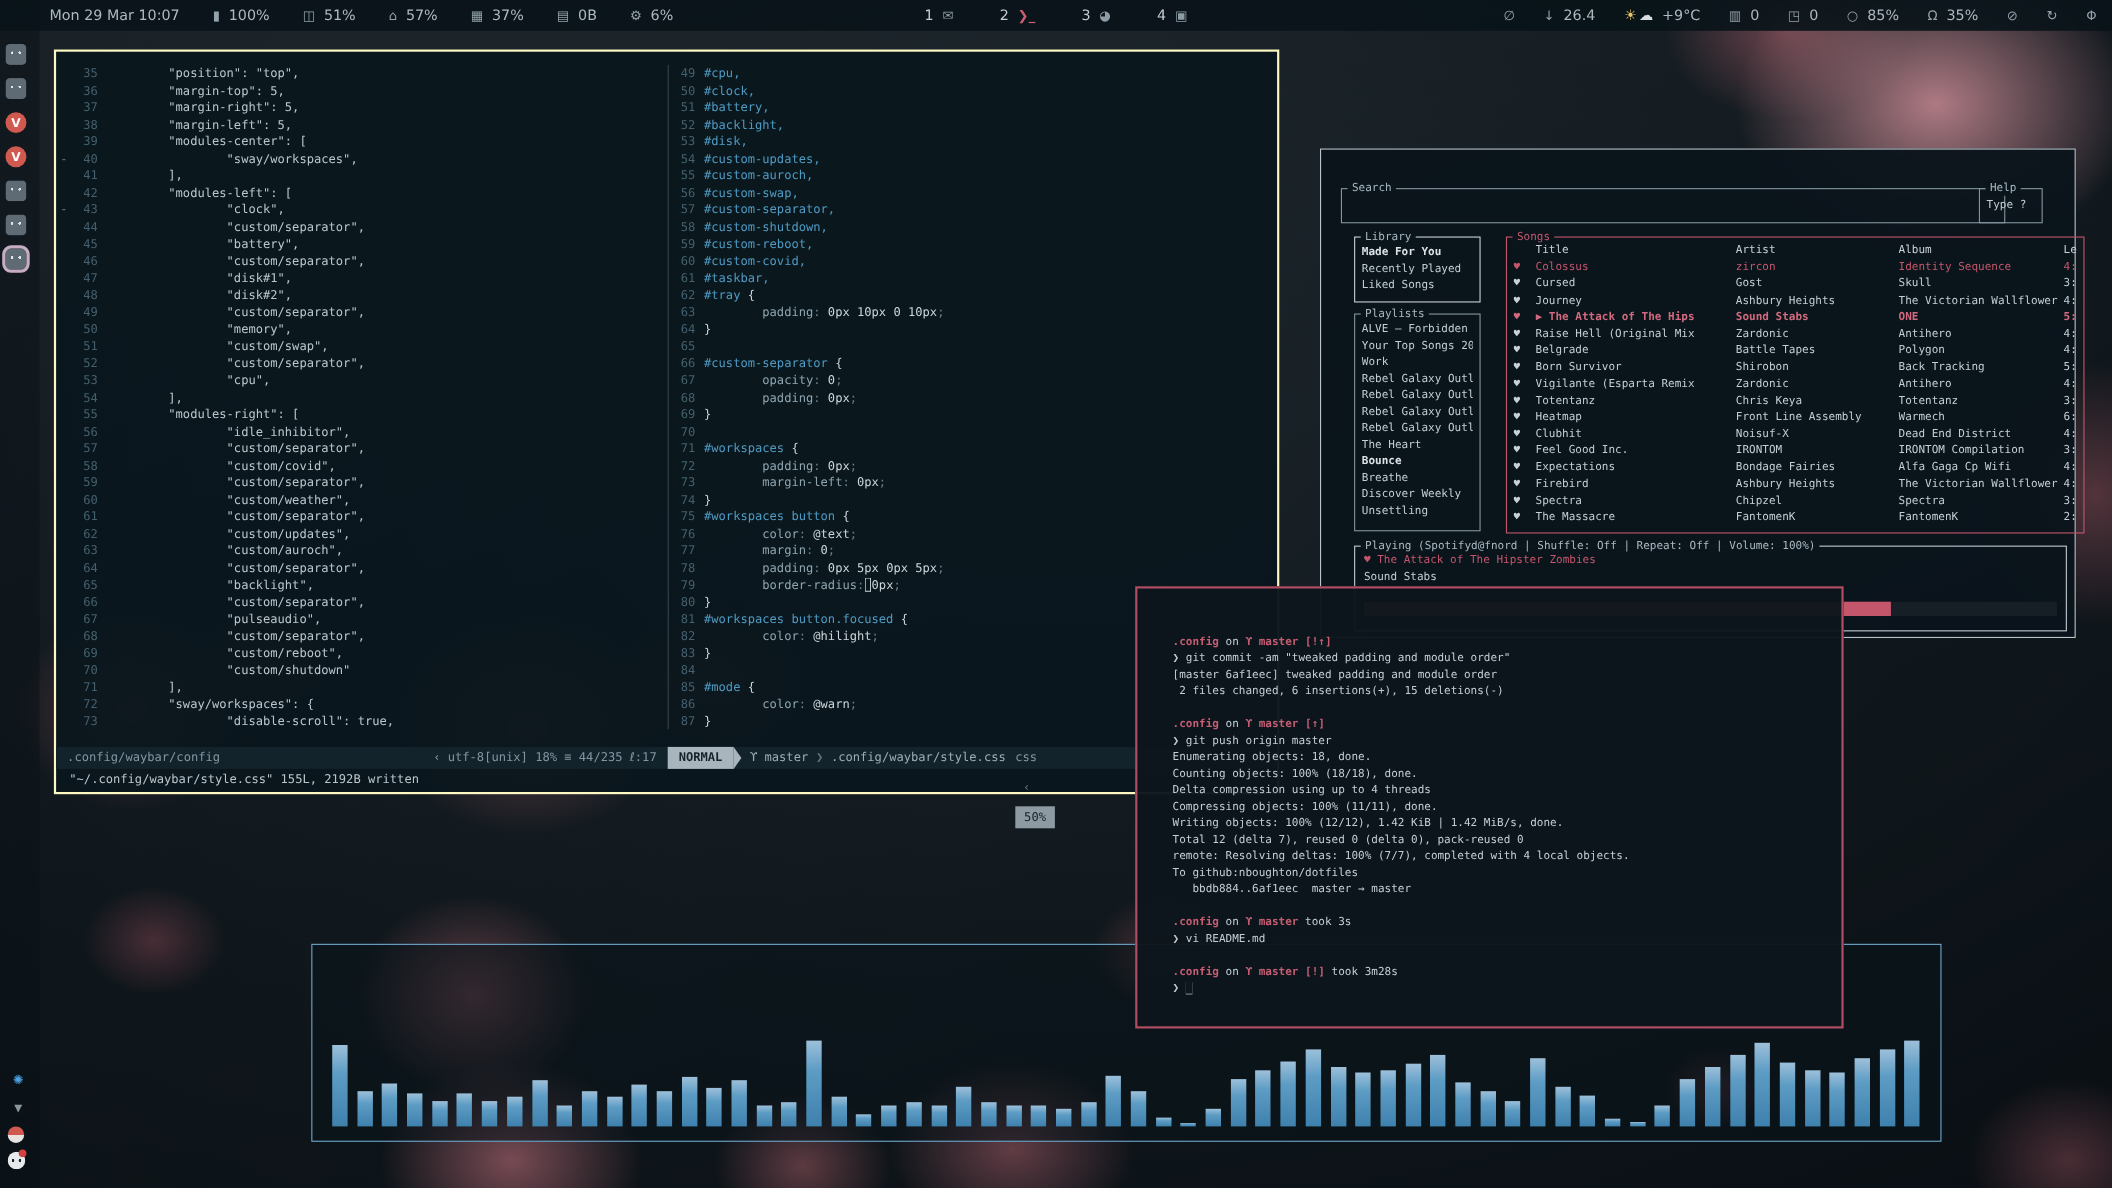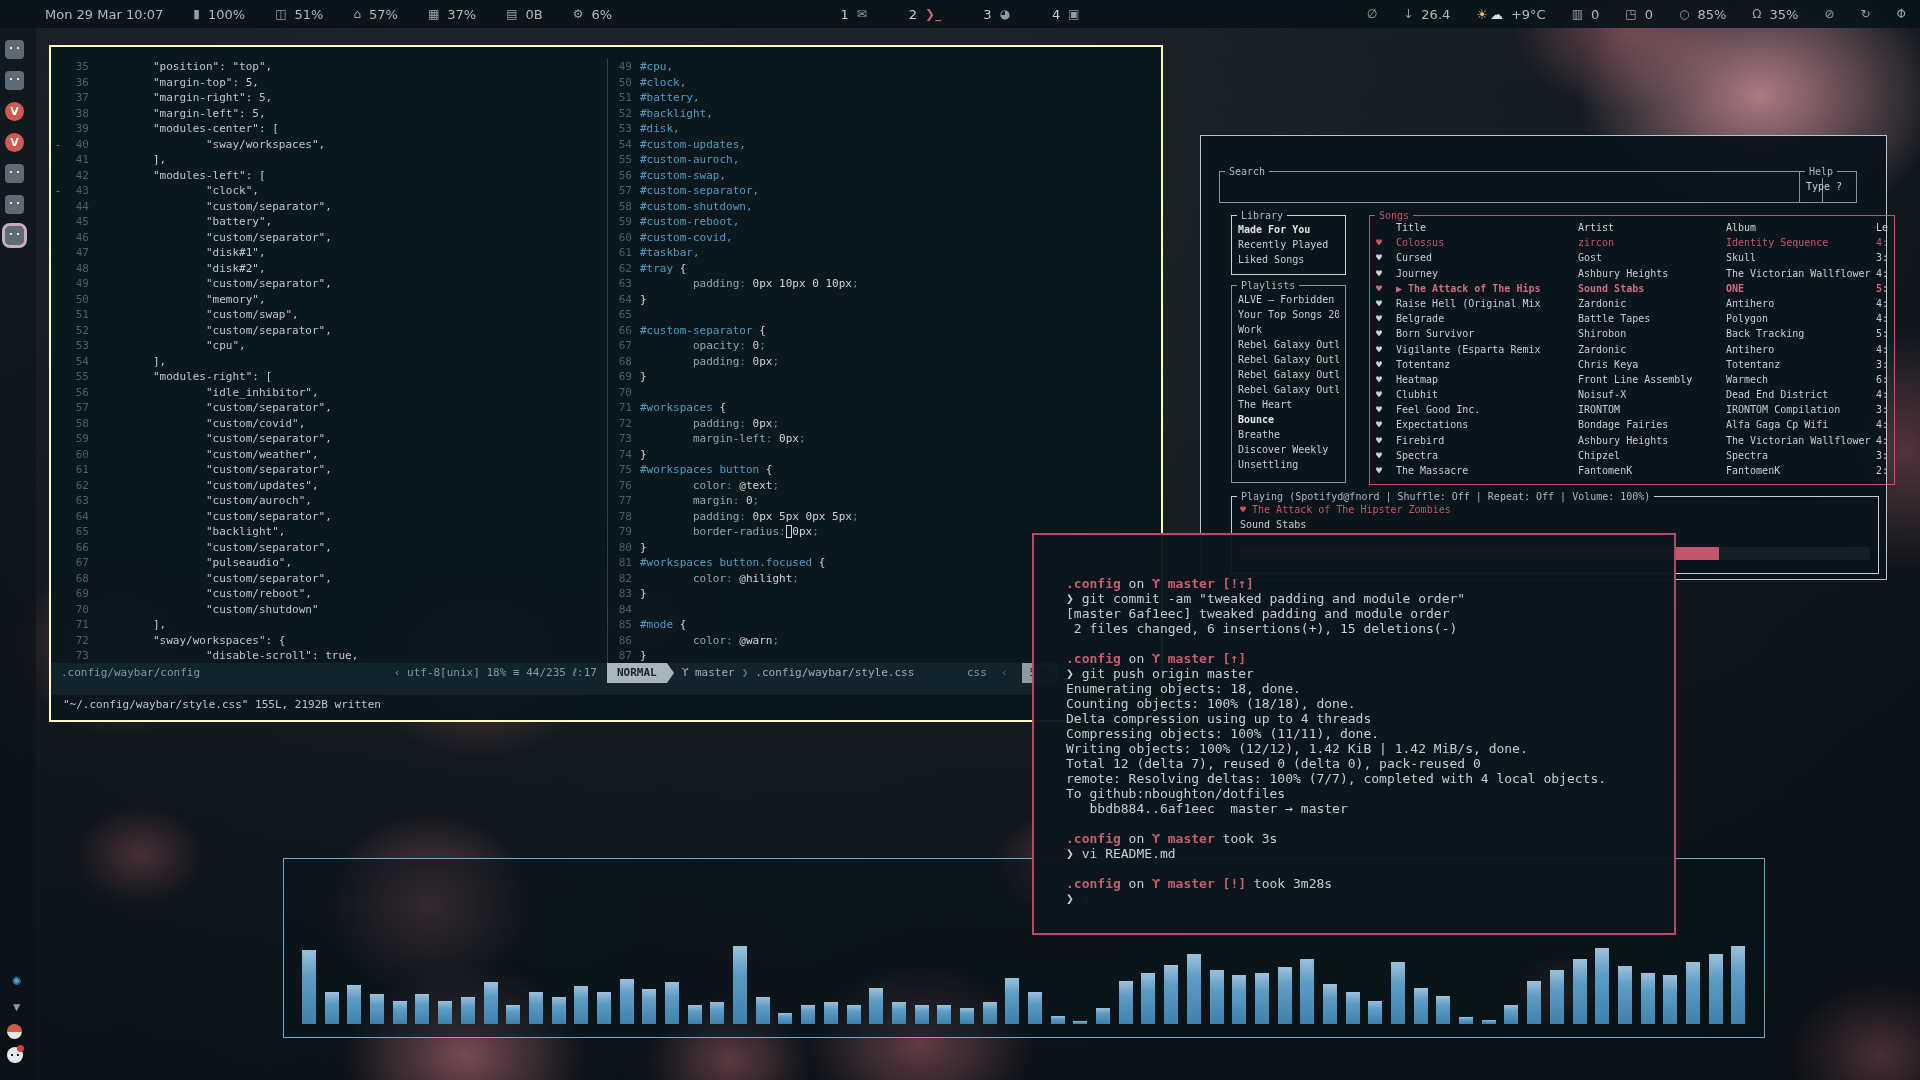--- a/index.html
+++ b/index.html
@@ -76,29 +76,29 @@
   .vline { display:flex; height:15.5px; line-height:15.5px; font-size:11px; white-space:pre; }
   .fold { width:14px; text-align:center; color:#6c7f8a; }
   .lnum { width:24px; text-align:right; color:#44606e; margin-right:11px; flex:none; }
   .pane.right .lnum { width:20px; margin-right:8px; }
   .code { white-space:pre; color:#bac7cd; }
   .tok-sel { color:#4f9bc4; }
   .tok-prop { color:#8fa5b0; }
   .tok-dim { color:#6c7f8a; }
   .tok-val { color:#cbd5da; }
   .hcur { box-shadow: inset 0 0 0 1px #cfd9dd; }
-  .statusline { position:relative; height:32px; line-height:20px; font-size:11px;
-    background:#13232c; color:#8296a1; }
+  .statusline { position:relative; height:20px; line-height:20px; font-size:11px;
+    background:#13232c; color:#8296a1;margin-top:16px; }
   .sl-left { position:absolute; left:0; top:0; width:556px; height:20px; display:flex;
     justify-content:space-between; padding:0 10px; }
   .sl-right { position:absolute; left:556px; top:0; height:20px; display:flex; align-items:center; color:#9dadb7; }
   .sl-badge { background:#a9b5bc; color:#16222a; font-weight:bold; padding:0 10px; }
   .sl-arrow { width:0; height:0; border-left:7px solid #a9b5bc; border-top:10px solid transparent; border-bottom:10px solid transparent; margin-right:8px; }
   .sl-sep { color:#5f7480; margin:0 7px; }
-  .sl-meta { position:absolute; left:916px; top:0; height:20px; display:flex; align-items:flex-start; gap:7px; }
+  .sl-meta { position:absolute; left:872px; top:0; height:20px; display:flex; align-items:flex-start; gap:7px;flex-direction:column; }
   .sl-pill { background:#8d9aa2; color:#16222a; padding:0 8px; }
   .vim-msg { height:20px; line-height:20px; font-size:11px; color:#b9c6cc; padding-left:12px; white-space:pre; }
 
   
   .music { left:1200px; top:135px; width:687px; height:445px; border:1px solid #b9c4ca;
     background:rgba(10,20,27,.96); z-index:3; font-size:10px; color:#c3ced4; }
   .tbox { position:absolute; border:1px solid #84959f; }
   .boxlabel { position:absolute; top:-7px; left:5px; background:rgba(10,20,27,.99); padding:0 4px;
     font-size:10px; color:#a9b8c0; line-height:13px; }
   .box-search { left:18px; top:35px; width:604px; height:32px; }
@@ -123,21 +123,21 @@
   .songs-body { padding-top:4px; }
   .now-title { position:absolute; left:8px; top:7px; color:#c4566c; white-space:pre;text-align:center; }
   .now-artist { position:absolute; left:8px; top:22px; color:#c3ced4; }
   .gauge { position:absolute; left:8px; right:8px; top:50px; height:13px; background:rgba(255,255,255,.05); }
   .gauge-fill { height:100%; background:#c4566c; }
 
   
   .gitterm { left:1032px; top:533px; width:644px; height:402px; border:2px solid #b14d63;
     background:rgba(12,22,28,.97); z-index:4; }
   .gt-body { padding:41px 10px 0 32px; }
-  .tline { height:15px; line-height:15px; font-size:13px; white-space:pre; color:#c3ced4; }
+  .tline { height:15px; line-height:15px; font-size:10px; white-space:pre; color:#c3ced4; }
   .t-p { color:#c65d72; font-weight:bold; }
   .t-cur { background:#c3ced4; color:#0d171d; }
 
   
   .viz { left:283px; top:858px; width:1482px; height:180px; border:1px solid #6ea9cd;
     background:rgba(10,20,26,.55); z-index:1; }
   .viz-bars { position:absolute; left:18px; right:18px; bottom:13px; height:140px;
     display:flex; align-items:flex-end; justify-content:space-between; }
   .vbar { width:14px; background:linear-gradient(180deg,#9dc0da 0%, #5d9cc4 35%, #3e81ad 100%); }
 </style>

